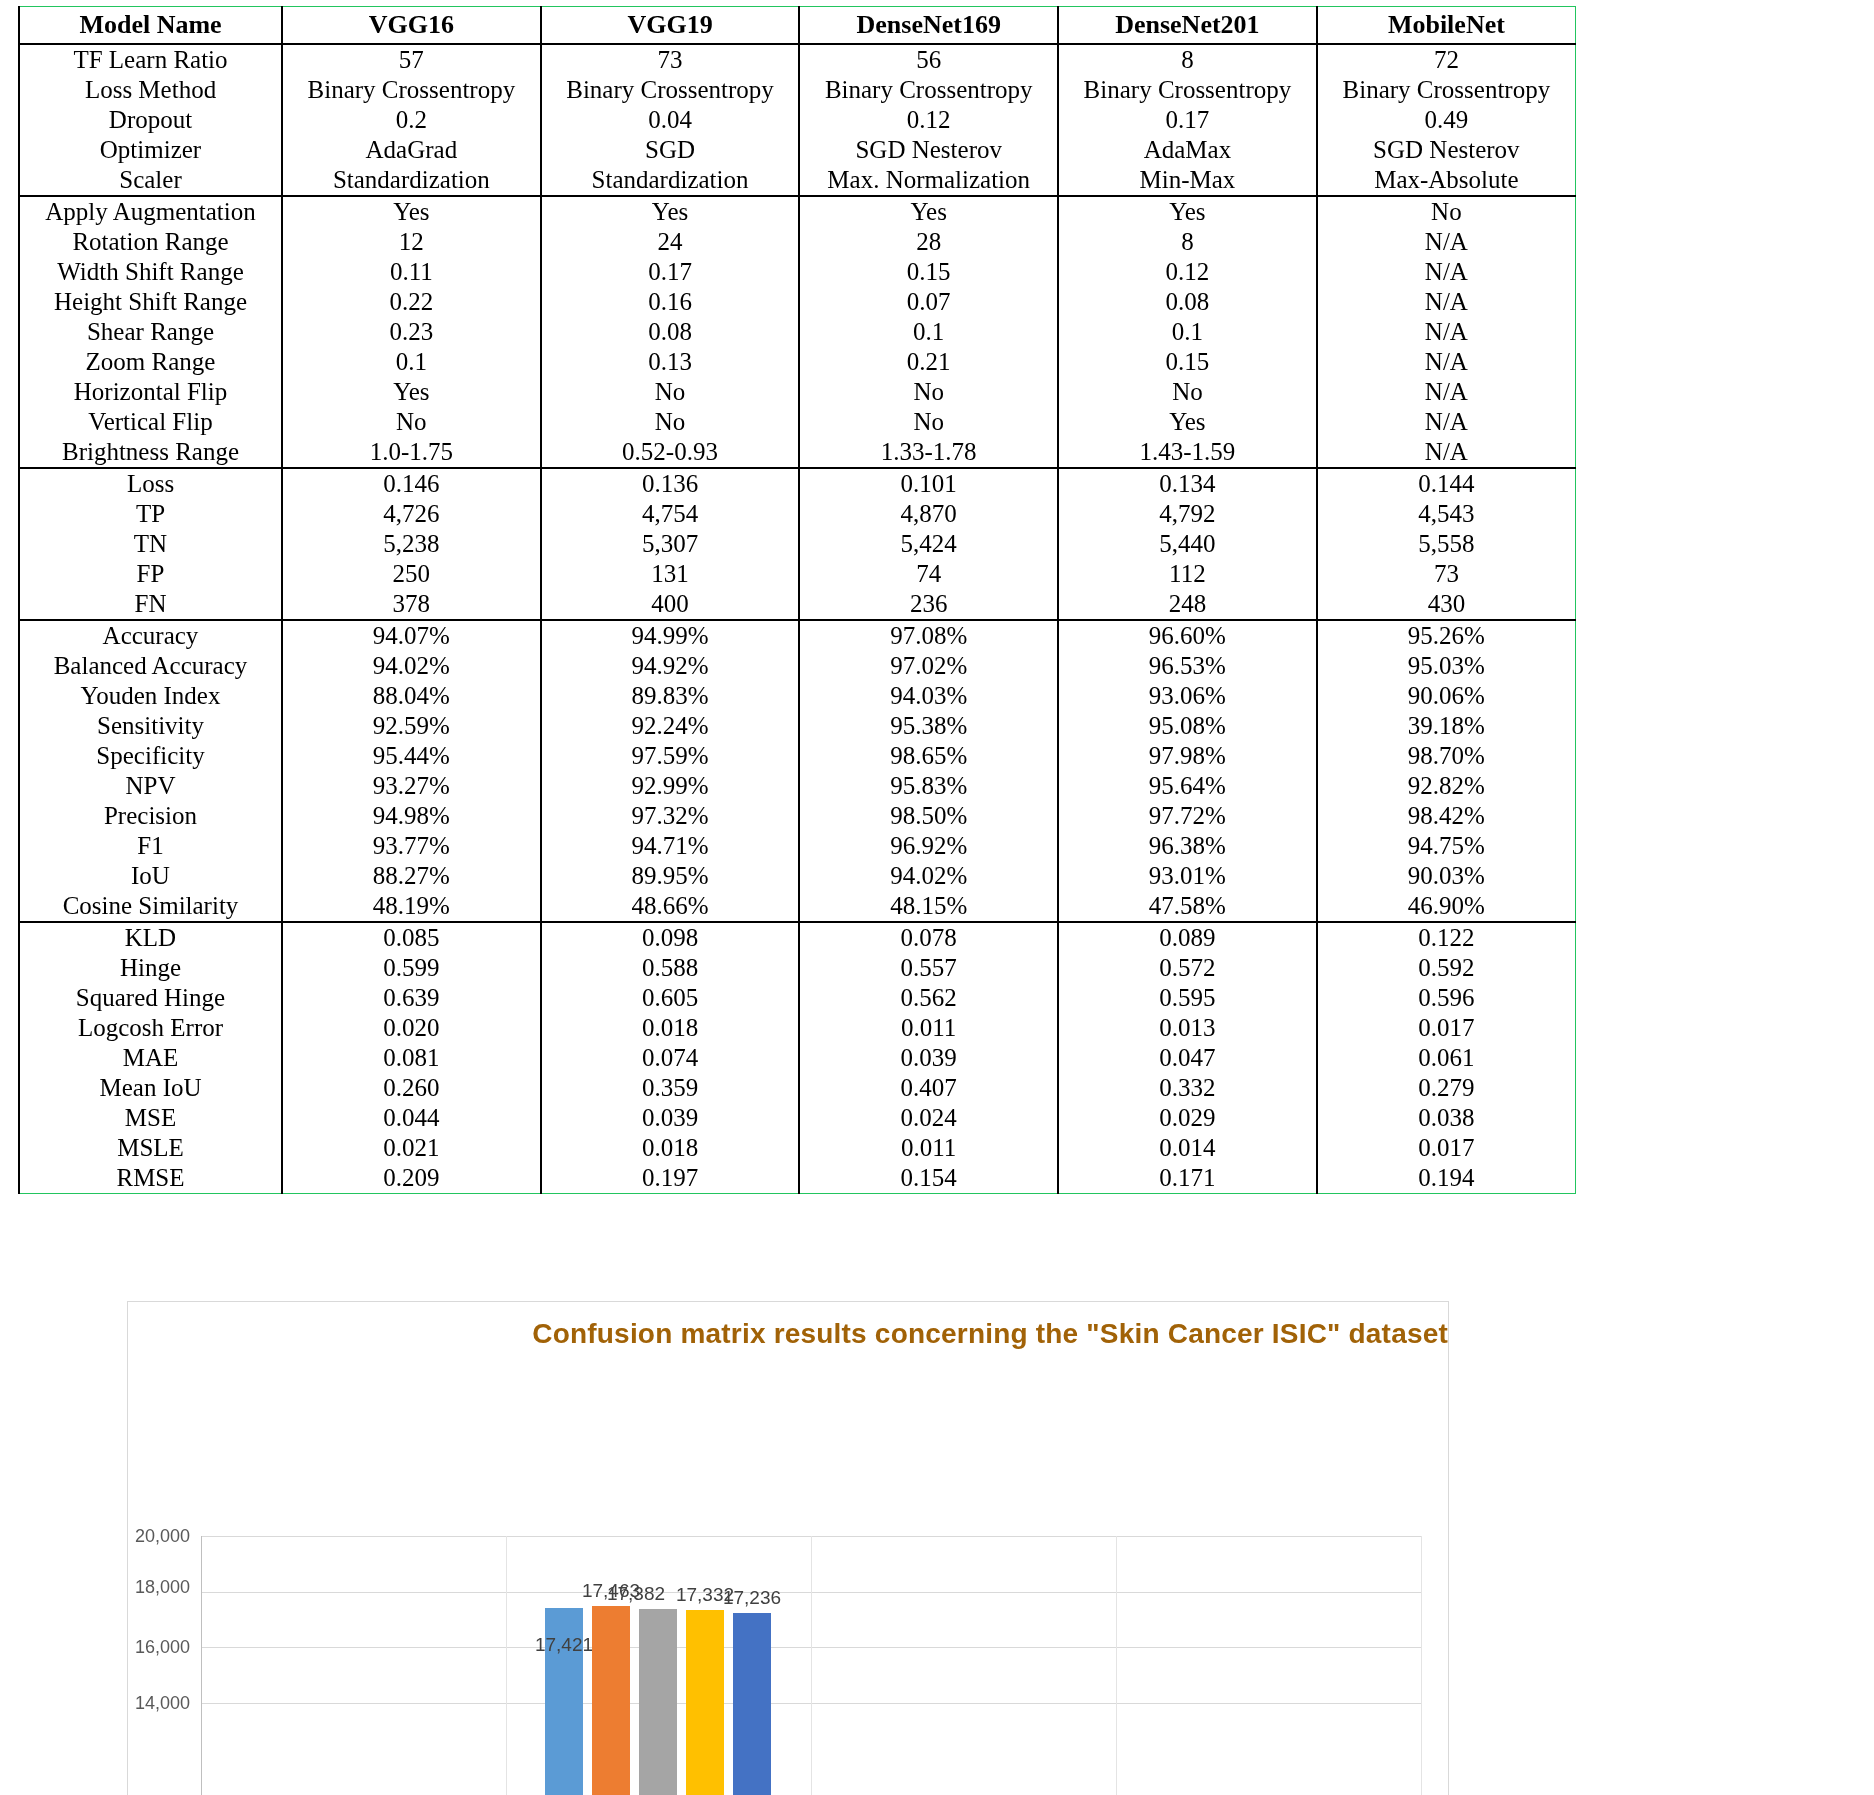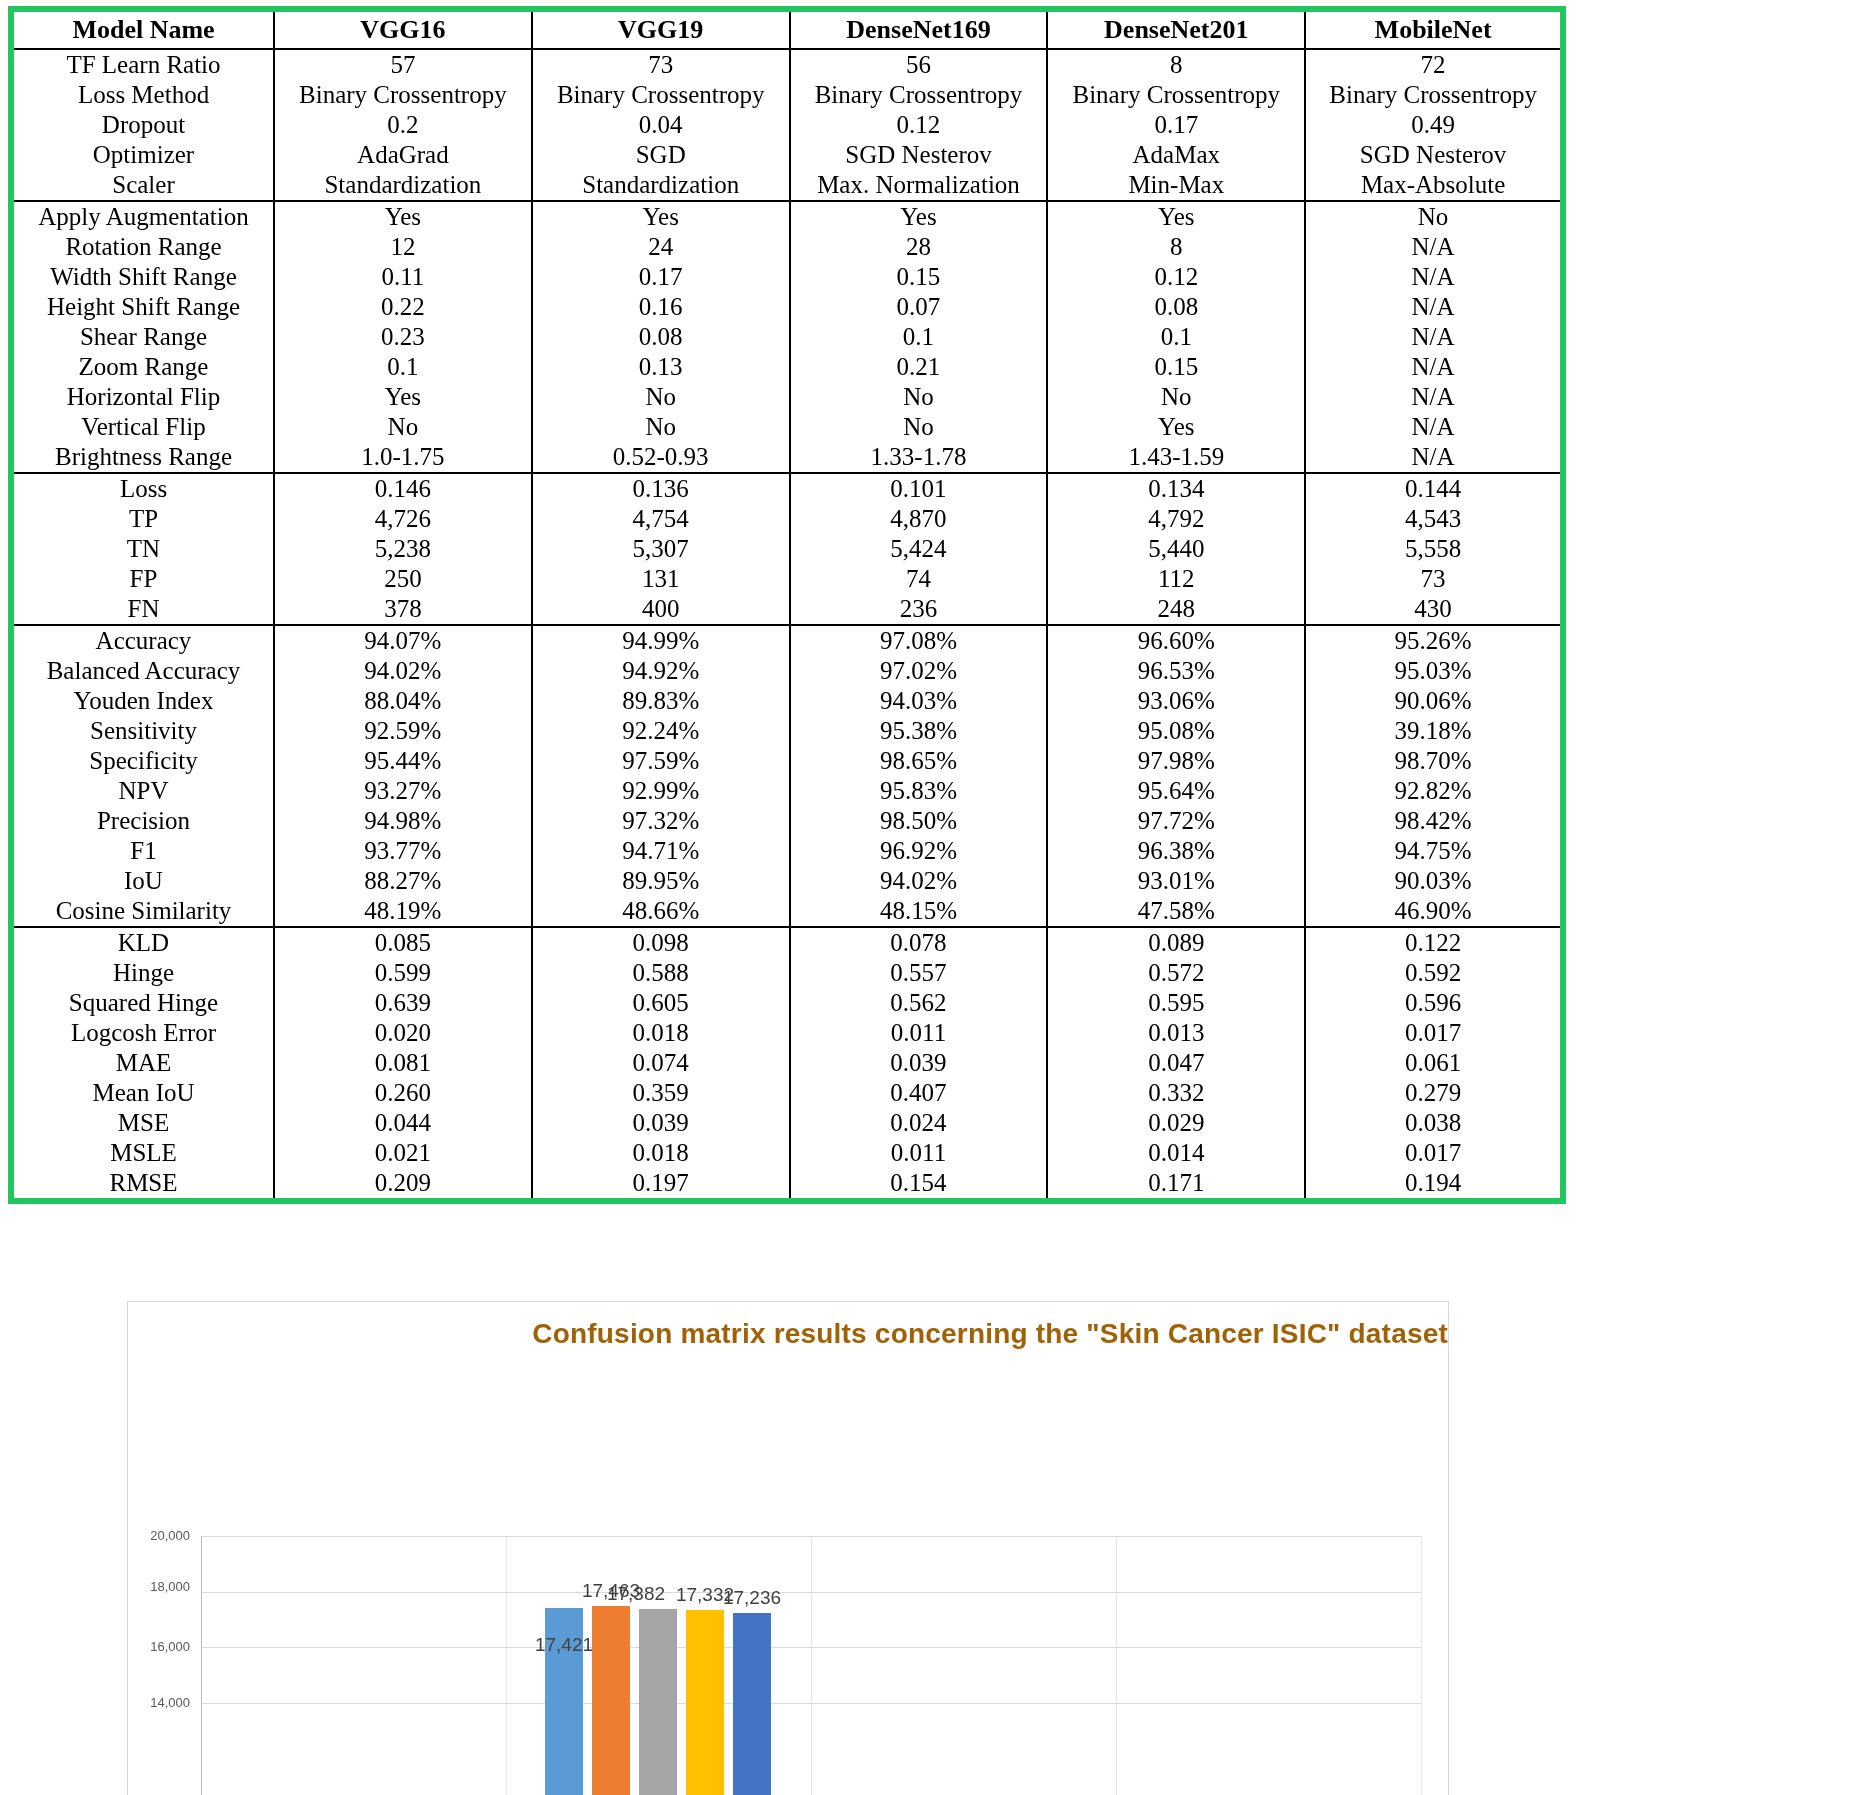--- a/index.html
+++ b/index.html
@@ -10,26 +10,26 @@
     position: relative;
     background: #ffffff;
     overflow: hidden;
     font-family: "Liberation Serif", serif;
     color: #000;
   }
 
   
   #cmp-table {
     position: absolute;
-    left: 8px;
+    left: 18px;
     top: 6px;
     width: 1558px;
     border-collapse: collapse;
     table-layout: fixed;
-    border: 6px solid #22c55e;
+    border: 1px solid #22c55e;
     font-size: 25px;
   }
   #cmp-table col.label-col { width: 263px; }
   #cmp-table th, #cmp-table td {
     border-left: 2px solid #000;
     padding: 0 4px;
     text-align: center;
     height: 30px;
     line-height: 30px;
     overflow: hidden;
@@ -87,21 +87,21 @@
     top: 234px;
     bottom: 0;
     width: 1px;
     background: #BFBFBF;
   }
   .y-tick-label {
     position: absolute;
     left: 0;
     width: 62px;
     text-align: right;
-    font-size: 13px;
+    font-size: 18px;
     color: #595959;
     line-height: 22px;
   }
   .bar { position: absolute; }
   .bar-label {
     position: absolute;
     transform: translateX(-50%);
     font-size: 19px;
     color: #404040;
     white-space: nowrap;

